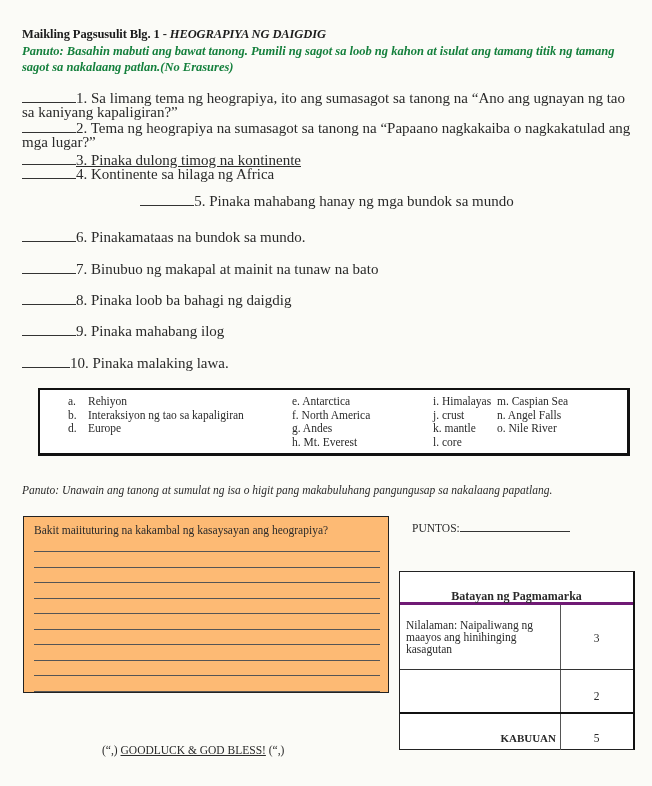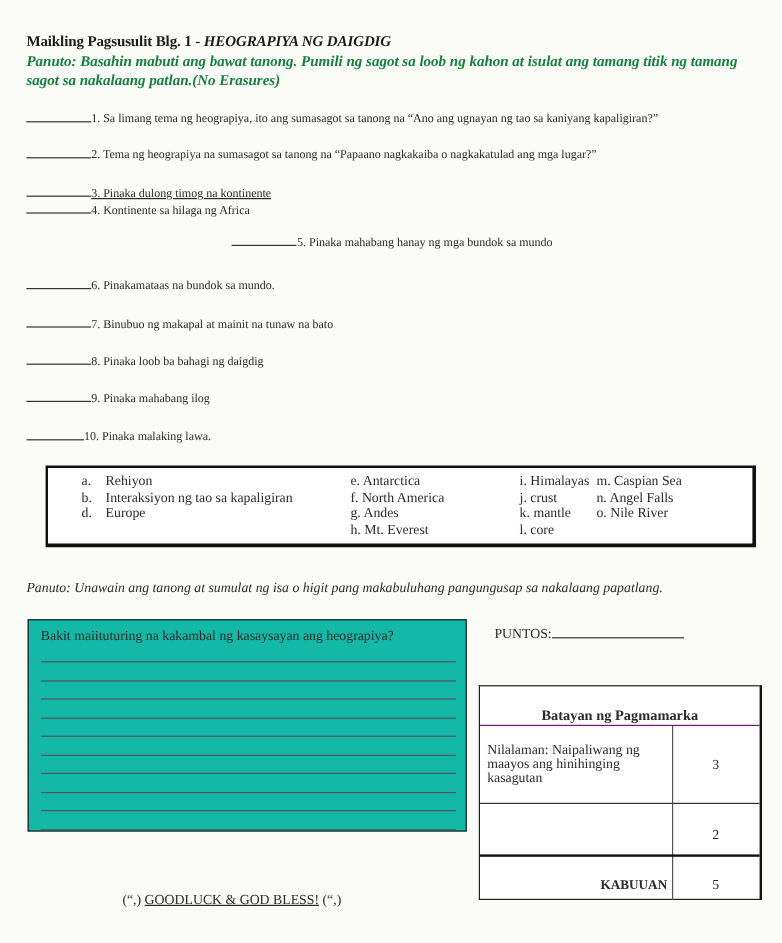--- a/index.html
+++ b/index.html
@@ -18,21 +18,21 @@
       letter-spacing: -0.1px;
     }
     .title .ital { font-style: italic; }
     .instr {
       left: 22px; top: 43px; width: 610px;
       font-size: 12.5px; font-weight: bold; font-style: italic;
       line-height: 16px; color: #15803d;
     }
     .q {
       left: 22px; width: 610px;
-      font-size: 10px; line-height: 14px; color: #2a2a2a;
+      font-size: 15px; line-height: 14px; color: #2a2a2a;
     }
     .blank {
       display: inline-block; width: 54px; border-bottom: 1px solid #333;
       height: 10px; vertical-align: baseline;
     }
     .choices {
       left: 38px; top: 388px; width: 592px; height: 68px;
       border: 2px solid #111; border-right-width: 3px; border-bottom-width: 3px;
       background: #fff; box-sizing: border-box;
       font-size: 11.5px; color: #2a2a2a;
@@ -43,42 +43,42 @@
     .col1 .lt { display: inline-block; width: 20px; }
     .col2 { left: 252px; }
     .col3 { left: 393px; }
     .col4 { left: 457px; }
     .instr2 {
       left: 22px; top: 482px; width: 600px;
       font-size: 11.5px; font-style: italic; line-height: 16px; color: #2a2a2a;
     }
     .essay {
       left: 23px; top: 516px; width: 366px; height: 177px;
-      border: 1px solid #222; box-sizing: border-box; background: #14b8a6;
+      border: 1px solid #222; box-sizing: border-box; background: #fdba74;
     }
     .essay .qtext {
       position: absolute; left: 10px; top: 7px;
       font-size: 11.5px; color: #2a2a2a; white-space: nowrap;
     }
     .essay .line {
       position: absolute; left: 10px; width: 346px; height: 0;
       border-top: 1px solid #555;
     }
     .puntos {
       left: 412px; top: 521px; font-size: 11.5px; color: #2a2a2a;
     }
     .puntos .pblank { display: inline-block; width: 110px; border-bottom: 1px solid #333; height: 10px; }
     .rubric {
       left: 399px; top: 571px; width: 236px; height: 179px;
       border: 1px solid #222; border-right: 2px solid #111; box-sizing: border-box;
       background: #fff; font-size: 11.5px; color: #2a2a2a;
     }
     .rubric .hdr {
       position: absolute; left: 0; top: 0; width: 100%; height: 33px;
-      border-bottom: 1px solid #701a75; box-sizing: border-box;
+      border-bottom: 3px solid #701a75; box-sizing: border-box;
       text-align: center; font-weight: bold; font-size: 12px; padding-top: 17px;
     }
     .rubric .row {
       position: absolute; left: 0; width: 100%; box-sizing: border-box;
     }
     .rubric .crit {
       position: absolute; left: 6px; line-height: 12px; font-size: 11.5px;
     }
     .rubric .pts {
       position: absolute; left: 160px; width: 73px; text-align: center;

